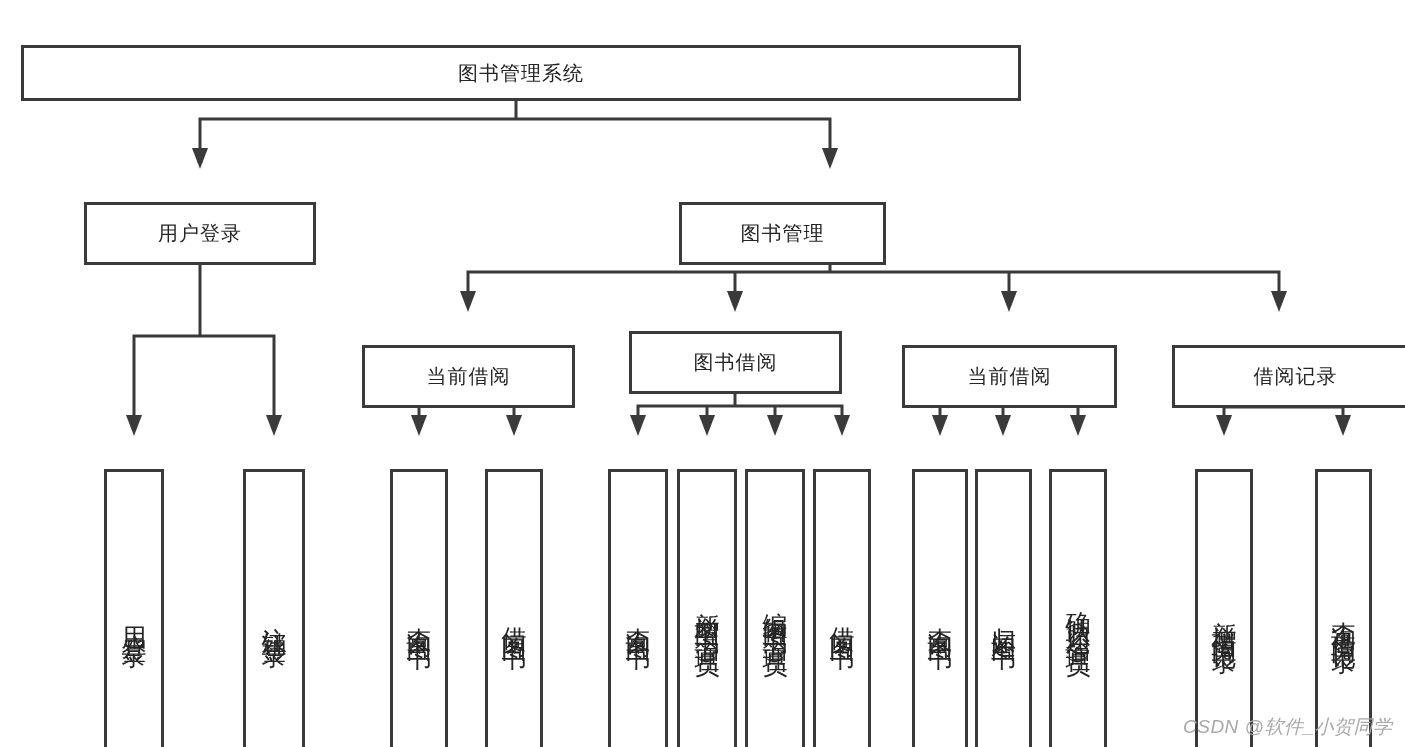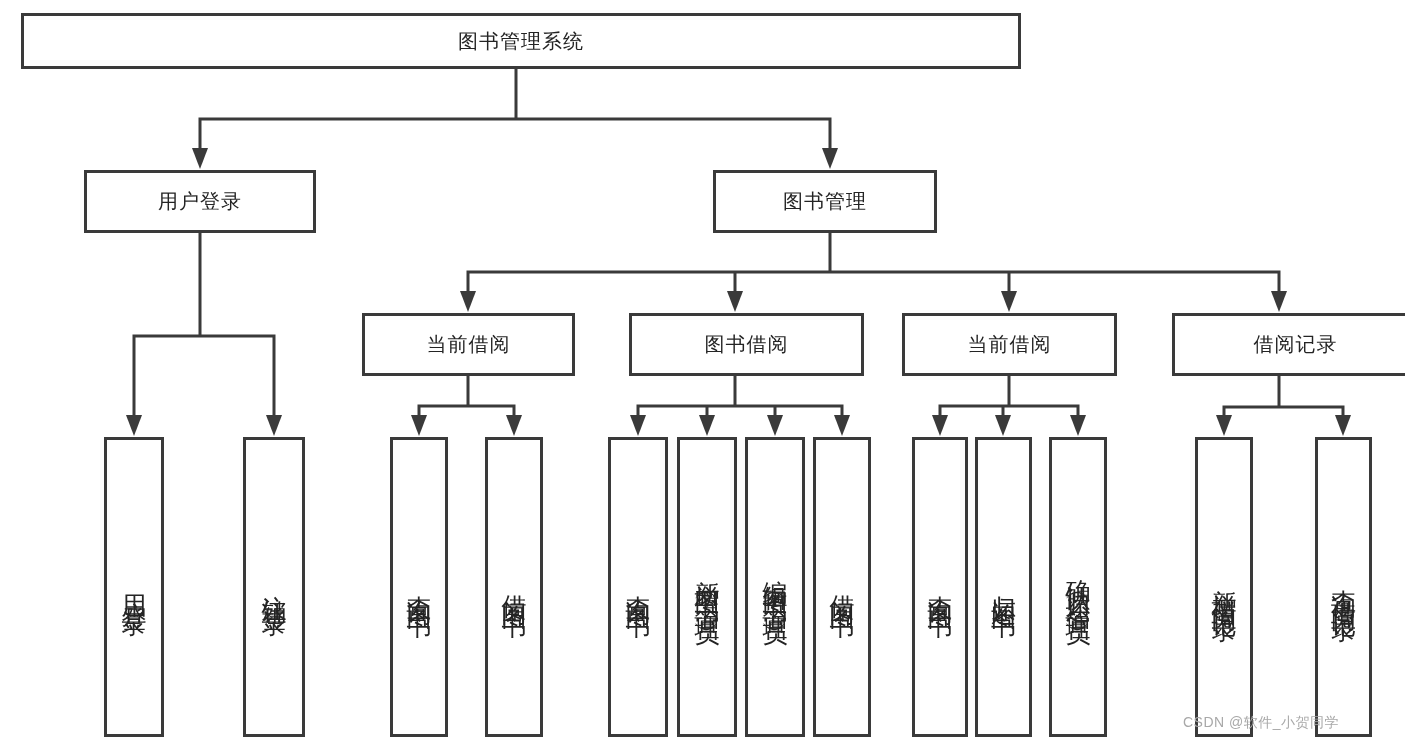--- a/index.html
+++ b/index.html
@@ -17,36 +17,38 @@
     box-sizing:border-box;
     background:#ffffff;
     border:3px solid #3a3a3a;
     display:flex;
     align-items:center;
     justify-content:center;
     font-size:20px;
     letter-spacing:1px;
     color:#242424;
     white-space:nowrap;
+    margin-top:32px;
   }
   .box.v{
     writing-mode:vertical-rl;
     text-orientation:mixed;
     font-size:25px;
     letter-spacing:6px;
     line-height:1;
     white-space:normal;
   }
   .watermark{
     position:absolute;
     left:1183px;top:714px;
-    font-size:14px;
+    font-size:19px;
     color:#a8a8a8;
     letter-spacing:0.5px;
     white-space:nowrap;
+    font-style:italic;
   }
 </style>
 </head>
 <body>
 
 <div class="canvas">
 
   <svg class="wires" width="1405" height="747" viewBox="0 0 1405 747">
     <g stroke="#3a3a3a" stroke-width="3" fill="none" stroke-linecap="square">
       <path d="M516 69 V119 M200 119 H830 M200 119 V150 M830 119 V150"></path>
@@ -76,24 +78,24 @@
       <polygon points="995,415 1011,415 1003,436"></polygon>
       <polygon points="1070,415 1086,415 1078,436"></polygon>
       <polygon points="1216,415 1232,415 1224,436"></polygon>
       <polygon points="1335,415 1351,415 1343,436"></polygon>
     </g>
   </svg>
 
   <div class="box" style="left:21px;top:13px;width:1000px;height:56px">图书管理系统</div>
 
   <div class="box" style="left:84px;top:170px;width:232px;height:63px">用户登录</div>
-  <div class="box" style="left:713px;top:170px;width:224px;height:63px">图书管理</div>
+  <div class="box" style="left:679px;top:170px;width:207px;height:63px">图书管理</div>
 
   <div class="box" style="left:362px;top:313px;width:213px;height:63px">当前借阅</div>
-  <div class="box" style="left:629px;top:313px;width:235px;height:63px">图书借阅</div>
+  <div class="box" style="left:629px;top:299px;width:213px;height:63px">图书借阅</div>
   <div class="box" style="left:902px;top:313px;width:215px;height:63px">当前借阅</div>
   <div class="box" style="left:1172px;top:313px;width:247px;height:63px">借阅记录</div>
 
   <div class="box v" style="left:104px;top:437px;width:60px;height:300px">用户登录</div>
   <div class="box v" style="left:243px;top:437px;width:62px;height:300px">注销登录</div>
 
   <div class="box v" style="left:390px;top:437px;width:58px;height:300px">查询图书</div>
   <div class="box v" style="left:485px;top:437px;width:58px;height:300px">借阅图书</div>
 
   <div class="box v" style="left:608px;top:437px;width:60px;height:300px">查询图书</div>

